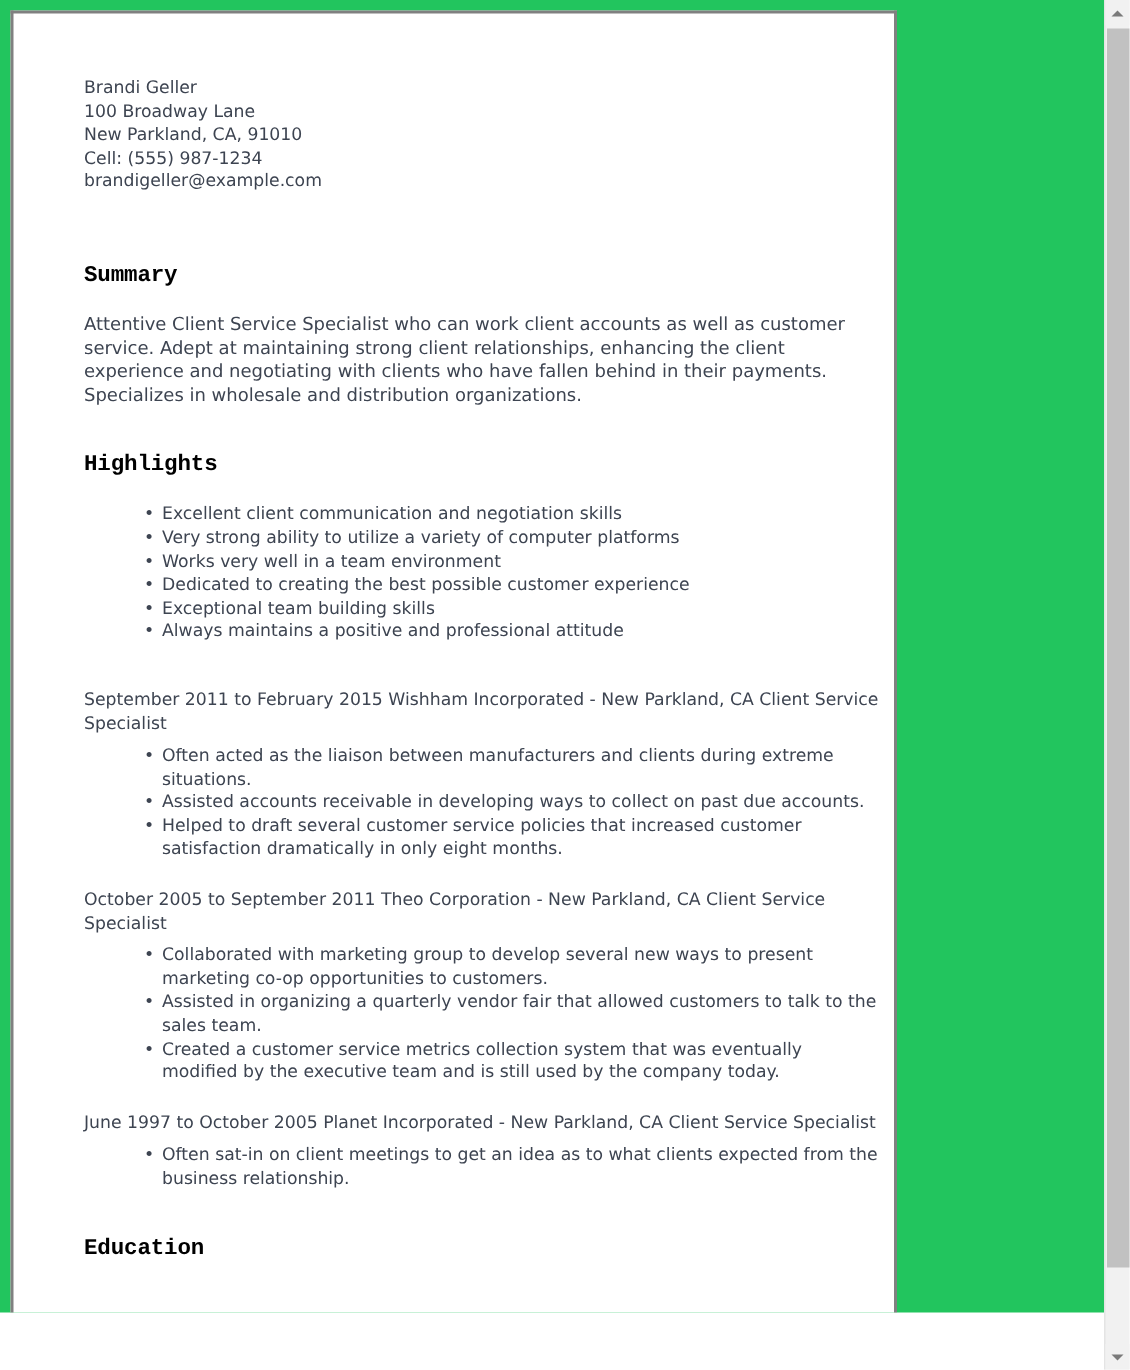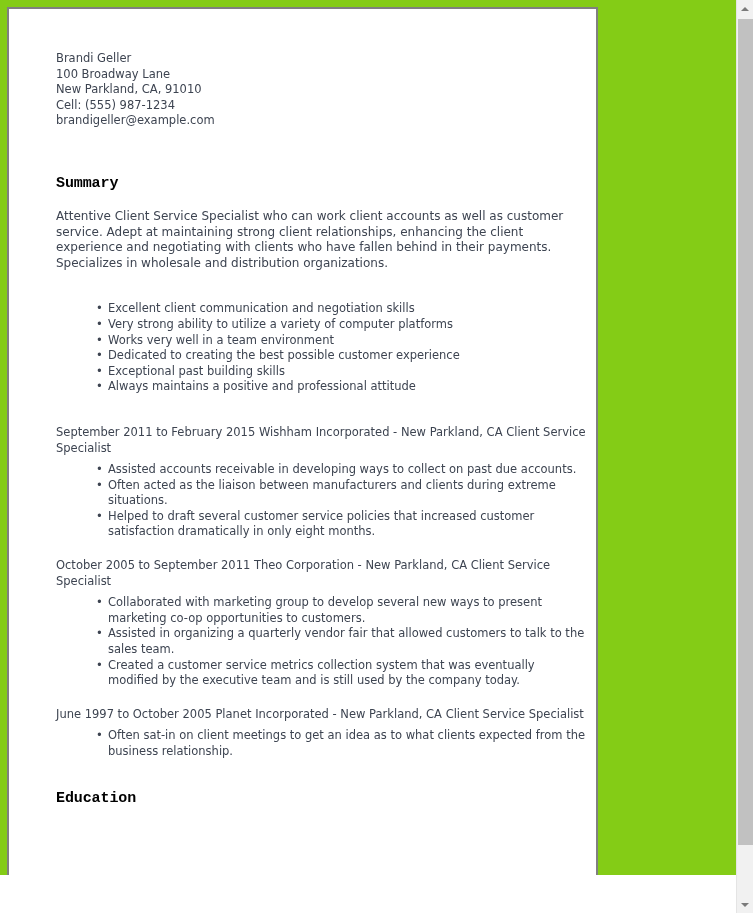--- a/index.html
+++ b/index.html
@@ -15,21 +15,21 @@
     position: relative;
   }
 
   
   #doc-viewport {
     position: absolute;
     left: 0;
     top: 0;
     width: 736px;
     height: 875px;
-    background: #84cc16;
+    background: #22c55e;
     overflow: hidden;
   }
 
   
   #resume-page {
     position: absolute;
     left: 7px;
     top: 7px;
     width: 591px;
     height: 1000px;
@@ -184,37 +184,38 @@
         <div class="contact-line">Cell: (555) 987-1234</div>
         <div class="contact-line">brandigeller@example.com</div>
       </div>
 
       <div class="section" id="section-summary">
         <div class="section-heading">Summary</div>
         <p class="body-text">Attentive Client Service Specialist who can work client accounts as well as customer service. Adept at maintaining strong client relationships, enhancing the client experience and negotiating with clients who have fallen behind in their payments. Specializes in wholesale and distribution organizations.</p>
       </div>
 
       <div class="section" id="section-highlights">
+        <div class="section-heading">Highlights</div>
         <ul class="bullets">
           <li>Excellent client communication and negotiation skills</li>
           <li>Very strong ability to utilize a variety of computer platforms</li>
           <li>Works very well in a team environment</li>
           <li>Dedicated to creating the best possible customer experience</li>
-          <li>Exceptional past building skills</li>
+          <li>Exceptional team building skills</li>
           <li>Always maintains a positive and professional attitude</li>
         </ul>
       </div>
 
       <div class="section" id="section-work">
 
         <div class="job-entry">
           <p class="job-heading">September 2011 to February 2015 Wishham Incorporated - New Parkland, CA Client Service Specialist</p>
           <ul class="bullets">
+            <li>Often acted as the liaison between manufacturers and clients during extreme situations.</li>
             <li>Assisted accounts receivable in developing ways to collect on past due accounts.</li>
-            <li>Often acted as the liaison between manufacturers and clients during extreme situations.</li>
             <li>Helped to draft several customer service policies that increased customer satisfaction dramatically in only eight months.</li>
           </ul>
         </div>
 
         <div class="job-entry">
           <p class="job-heading">October 2005 to September 2011 Theo Corporation - New Parkland, CA Client Service Specialist</p>
           <ul class="bullets">
             <li>Collaborated with marketing group to develop several new ways to present marketing co-op opportunities to customers.</li>
             <li>Assisted in organizing a quarterly vendor fair that allowed customers to talk to the sales team.</li>
             <li>Created a customer service metrics collection system that was eventually modified by the executive team and is still used by the company today.</li>

